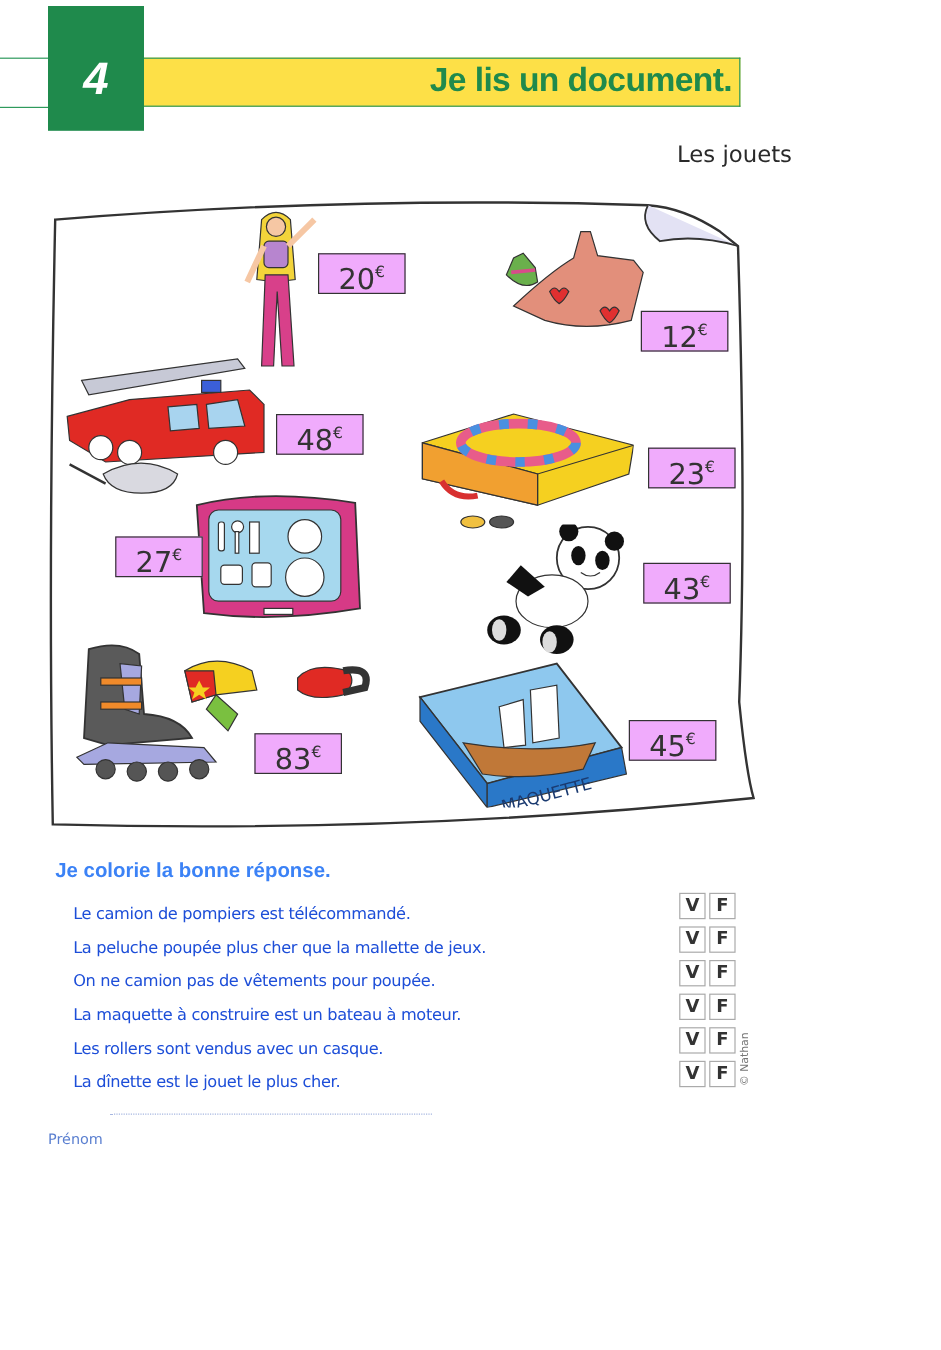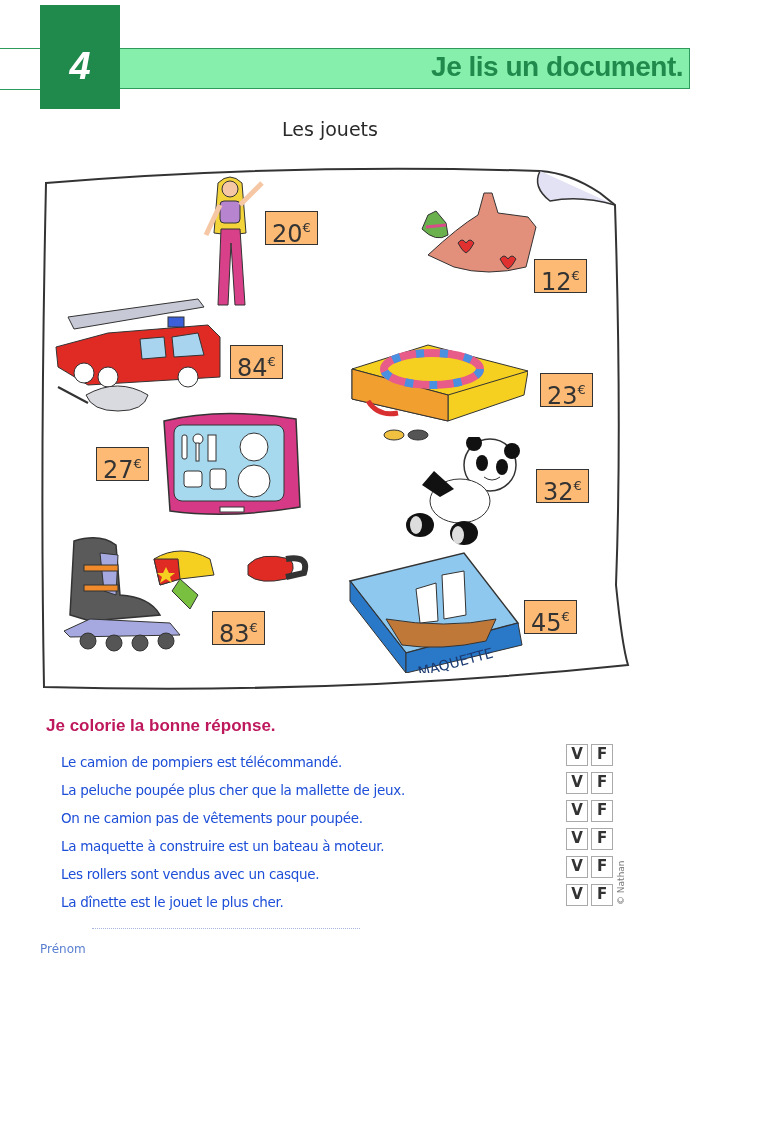--- a/index.html
+++ b/index.html
@@ -5,40 +5,40 @@
   * { box-sizing: border-box; margin: 0; padding: 0; }
   html, body { width: 784px; height: 1125px; background: #ffffff; overflow: hidden; }
   body { position: relative; font-family: "DejaVu Sans", sans-serif; color: #222; }
 
   
   .hdr-line-top { position: absolute; left: 0; top: 48px; width: 40px; height: 1px; background: #2e9a5c; }
   .hdr-line-bot { position: absolute; left: 0; top: 89px; width: 40px; height: 1px; background: #2e9a5c; }
   .num-box { position: absolute; left: 40px; top: 5px; width: 80px; height: 104px; background: #1f8a4c; }
   .num-box span { position: absolute; left: 0; right: 0; top: 40px; text-align: center; color: #fff;
     font: italic bold 38px "Liberation Sans", sans-serif; }
-  .title-band { position: absolute; left: 120px; top: 48px; width: 570px; height: 41px;
-    border: 1px solid #2e9a5c; border-left: none; background: #86efac; }
+  .title-band { position: absolute; left: 120px; top: 48px; width: 497px; height: 41px;
+    border: 1px solid #2e9a5c; border-left: none; background: #fde047; }
   .title-band span { position: absolute; right: 6px; top: 2px; color: #1f8a4c;
     font: bold 28px "Liberation Sans", sans-serif; letter-spacing: -0.5px; }
 
-  .doc-title { position: absolute; left: 0; width: 660px; top: 118px; text-align: center;
+  .doc-title { position: absolute; left: 0; width: 660px; top: 118px; text-align: right;
     font: 19px "DejaVu Sans", sans-serif; color: #2a2a2a; }
 
   
   .poster { position: absolute; left: 40px; top: 165px; width: 590px; height: 527px; }
   .poster svg.frame { position: absolute; left: 0; top: 0; }
 
-  .tag { position: absolute; background: #fdba74; border: 1.5px solid #333;
-    font: 24px "DejaVu Sans", sans-serif; color: #333; padding: 0 6px; line-height: 32px; height: 34px; }
+  .tag { position: absolute; background: #f0abfc; border: 1.5px solid #333;
+    font: 24px "DejaVu Sans", sans-serif; color: #333; padding: 0 16px; line-height: 32px; height: 34px; }
   .tag sup { font-size: 13px; vertical-align: 10px; }
 
   .toy { position: absolute; }
 
   
-  .ex-title { position: absolute; left: 46px; top: 716px; color: #be185d;
+  .ex-title { position: absolute; left: 46px; top: 716px; color: #3b82f6;
     font: bold 17px "Liberation Sans", sans-serif; }
   .q { position: absolute; left: 61px; font: 13.5px "DejaVu Sans", sans-serif; color: #1d4ed8; letter-spacing: -0.3px; }
   .vf { position: absolute; left: 566px; display: flex; gap: 3px; }
   .vf div { width: 22px; height: 22px; border: 1.5px solid #aaa; background: #fff;
     font: bold 15px "DejaVu Sans", sans-serif; color: #333; text-align: center; line-height: 19px;
     cursor: pointer; }
   .credit { position: absolute; left: 616px; top: 860px; transform: rotate(-90deg); transform-origin: left top;
     font: 9px "DejaVu Sans", sans-serif; color: #777; white-space: nowrap; top: 905px; }
   .prenom { position: absolute; left: 40px; top: 918px; color: #5a7fd0; font: 12px "DejaVu Sans", sans-serif; margin-top: 24px; }
   .prenom-line { position: absolute; left: 92px; top: 928px; width: 268px; border-bottom: 1.5px dotted #a6b6e0; }
@@ -92,21 +92,21 @@
     <rect x="120" y="40" width="16" height="10" fill="#3b5fd8" stroke="#333"></rect>
     <path d="M92 62 L116 60 L118 80 L94 82 Z" fill="#a8d4ef" stroke="#333"></path>
     <path d="M124 60 L150 56 L156 78 L126 80 Z" fill="#a8d4ef" stroke="#333"></path>
     <circle cx="36" cy="96" r="10" fill="#fff" stroke="#333"></circle>
     <circle cx="60" cy="100" r="10" fill="#fff" stroke="#333"></circle>
     <circle cx="140" cy="100" r="10" fill="#fff" stroke="#333"></circle>
     <path d="M10 110 L40 126" stroke="#333" stroke-width="2"></path>
     <path d="M38 118 Q70 100 100 118 Q96 134 70 134 Q44 134 38 118 Z" fill="#d9d9e0" stroke="#333"></path>
   </svg>
   <div class="tag" style="left:190px;top:180px">
-    <span>84</span><sup>€</sup>
+    <span>48</span><sup>€</sup>
   </div>
 
   <svg class="toy" style="left:308px;top:172px" width="180" height="110">
     <path d="M4 32 L80 8 L180 34 L176 58 L100 84 L4 62 Z" fill="#f5d020" stroke="#333"></path>
     <path d="M4 32 L100 58 L180 34" fill="none" stroke="#333"></path>
     <path d="M100 58 L100 84" stroke="#333"></path>
     <path d="M4 32 L4 62 L100 84 L100 58 Z" fill="#f1a030" stroke="#333"></path>
     <ellipse cx="84" cy="32" rx="48" ry="16" fill="none" stroke="#e85c8a" stroke-width="8"></ellipse>
     <ellipse cx="84" cy="32" rx="48" ry="16" fill="none" stroke="#4a90e0" stroke-width="8" stroke-dasharray="8 16"></ellipse>
     <path d="M20 64 Q30 80 50 76" stroke="#d83030" stroke-width="5" fill="none"></path>
@@ -142,21 +142,21 @@
     <ellipse cx="112" cy="30" rx="6" ry="8" fill="#111"></ellipse>
     <path d="M94 40 Q102 46 110 40" stroke="#333" fill="none"></path>
     <ellipse cx="70" cy="64" rx="30" ry="22" fill="#fff" stroke="#333"></ellipse>
     <path d="M44 34 L64 52 L50 60 L32 48 Z" fill="#111"></path>
     <ellipse cx="30" cy="88" rx="14" ry="12" fill="#111"></ellipse>
     <ellipse cx="74" cy="96" rx="14" ry="12" fill="#111"></ellipse>
     <ellipse cx="26" cy="88" rx="6" ry="9" fill="#ddd"></ellipse>
     <ellipse cx="68" cy="98" rx="6" ry="9" fill="#ddd"></ellipse>
   </svg>
   <div class="tag" style="left:496px;top:304px">
-    <span>32</span><sup>€</sup>
+    <span>43</span><sup>€</sup>
   </div>
 
   <svg class="toy" style="left:20px;top:370px" width="250" height="120">
     <path d="M14 6 Q40 -2 56 10 L60 60 Q90 62 100 80 L30 86 L10 80 Z" fill="#5a5a5a" stroke="#333" stroke-width="1.5"></path>
     <path d="M40 18 L58 20 L56 60 L44 56 Z" fill="#a6a8e0" stroke="#333"></path>
     <rect x="24" y="30" width="34" height="6" fill="#f08a2a" stroke="#333"></rect>
     <rect x="24" y="50" width="34" height="6" fill="#f08a2a" stroke="#333"></rect>
     <path d="M4 96 L30 84 L110 88 L120 100 L10 102 Z" fill="#a6a8e0" stroke="#333"></path>
     <circle cx="28" cy="106" r="8" fill="#555" stroke="#333"></circle>
     <circle cx="54" cy="108" r="8" fill="#555" stroke="#333"></circle>

